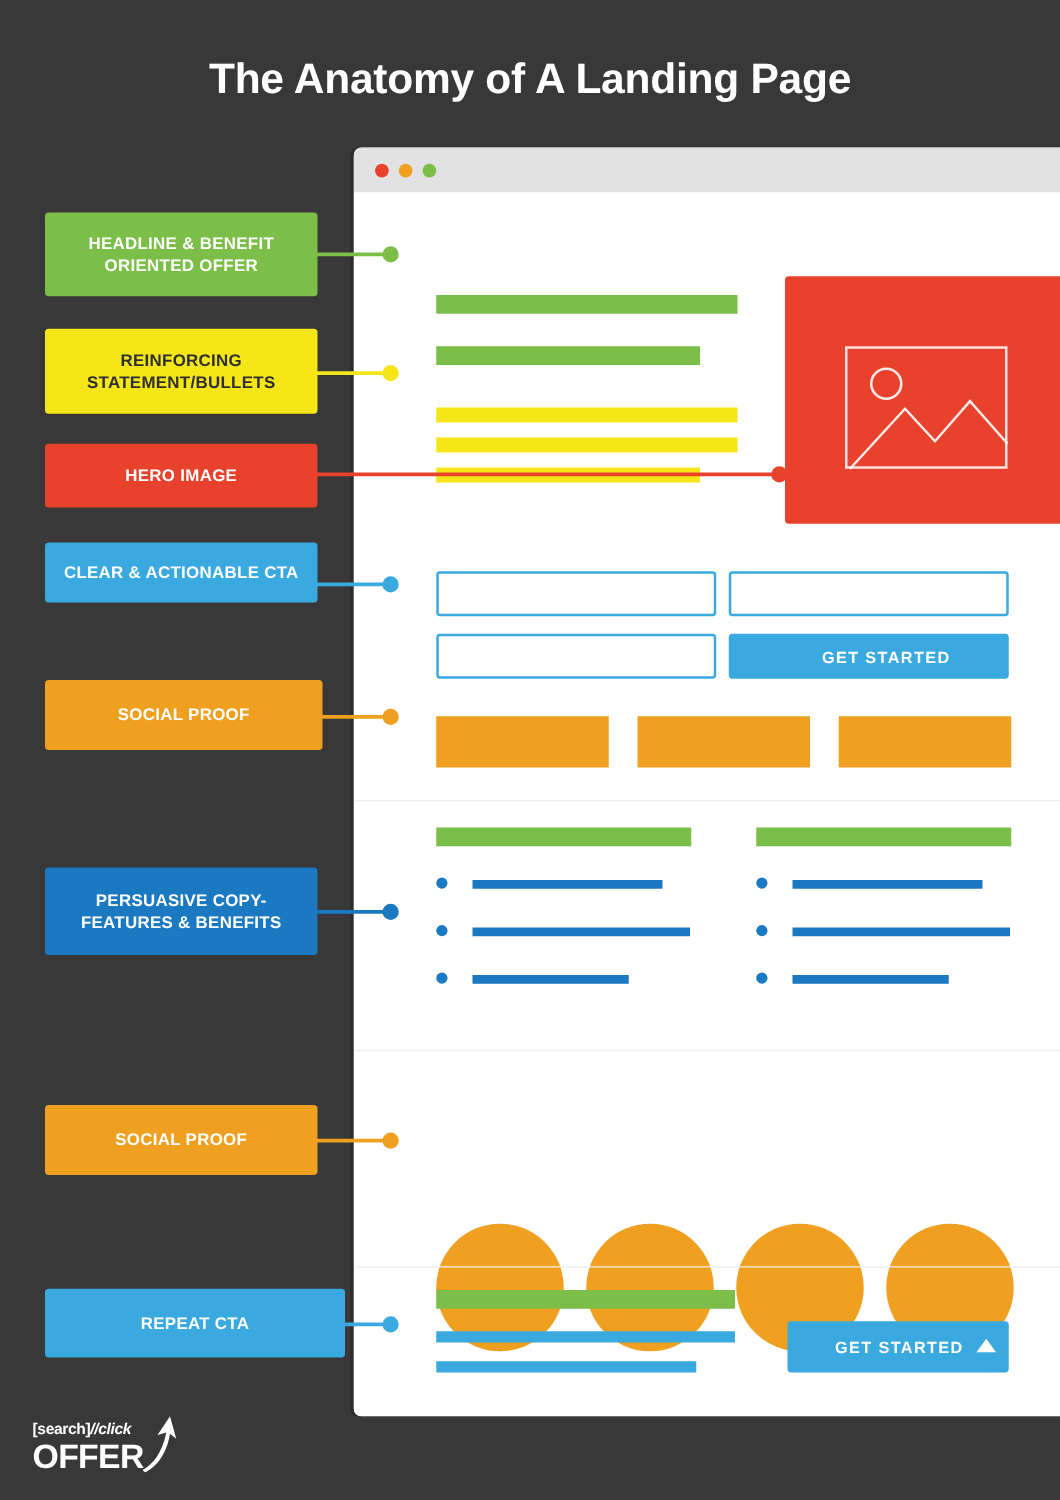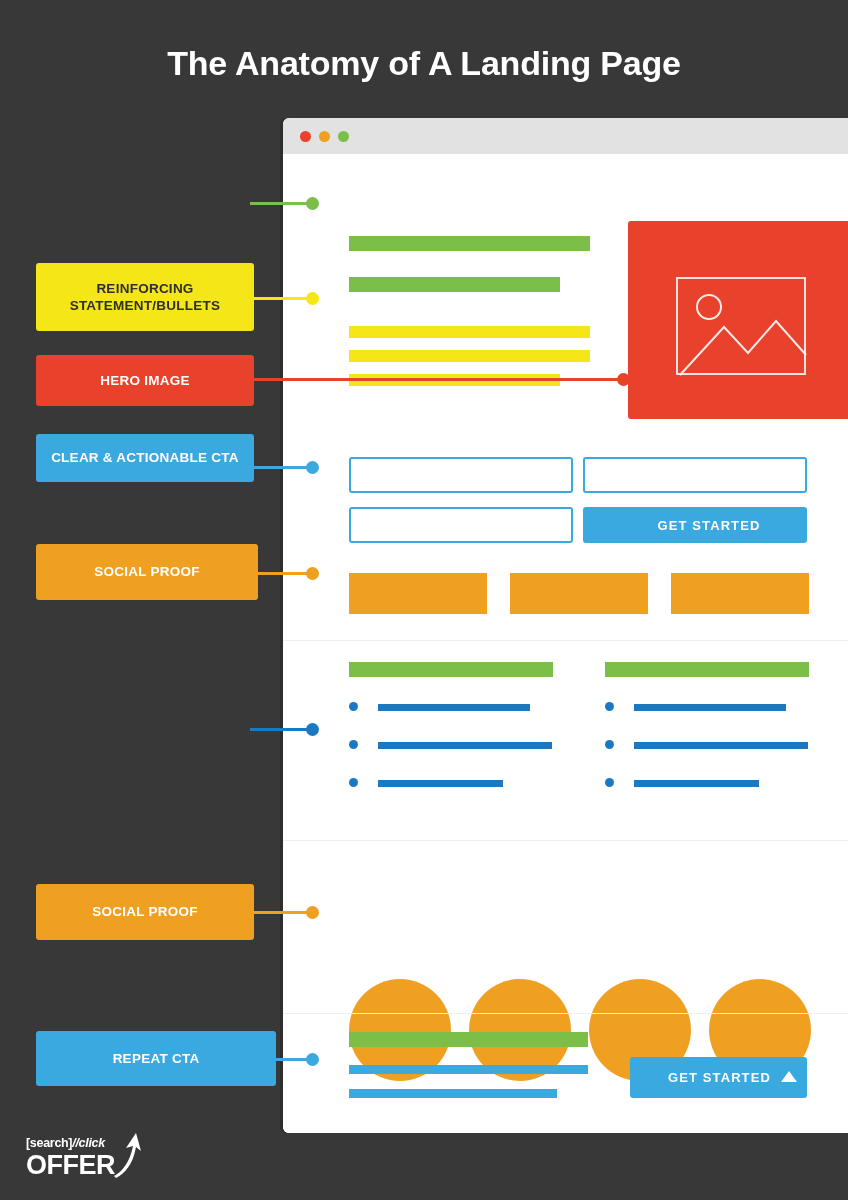--- a/index.html
+++ b/index.html
@@ -216,37 +216,43 @@
 
   <div class="conn-line" style="left:250px; top:728px; width:59px; background:#1a79c0;"></div>
   <span class="conn-dot" style="left:306px; top:723px; background:#1a79c0;"></span>
 
   <div class="conn-line" style="left:250px; top:911px; width:59px; background:#f0a020;"></div>
   <span class="conn-dot" style="left:306px; top:906px; background:#f0a020;"></span>
 
   <div class="conn-line" style="left:250px; top:1058px; width:59px; background:#3aa9e0;"></div>
   <span class="conn-dot" style="left:306px; top:1053px; background:#3aa9e0;"></span>
 
+  <div class="label-box" style="top:170px; width:218px; height:67px; background:#7cbf48;">
+    <span>HEADLINE &amp; BENEFIT ORIENTED OFFER</span>
+  </div>
 
   <div class="label-box yellowbox" style="top:263px; width:218px; height:68px; background:#f5e617;">
     <span>REINFORCING STATEMENT/BULLETS</span>
   </div>
 
   <div class="label-box" style="top:355px; width:218px; height:51px; background:#e8412c;">
     <span>HERO IMAGE</span>
   </div>
 
   <div class="label-box" style="top:434px; width:218px; height:48px; background:#3aa9e0;">
     <span>CLEAR &amp; ACTIONABLE CTA</span>
   </div>
 
   <div class="label-box" style="top:544px; width:222px; height:56px; background:#f0a020;">
     <span>SOCIAL PROOF</span>
   </div>
 
+  <div class="label-box" style="top:694px; width:218px; height:70px; background:#1a79c0;">
+    <span>PERSUASIVE COPY-FEATURES &amp; BENEFITS</span>
+  </div>
 
   <div class="label-box" style="top:884px; width:218px; height:56px; background:#f0a020;">
     <span>SOCIAL PROOF</span>
   </div>
 
   <div class="label-box" style="top:1031px; width:240px; height:55px; background:#3aa9e0;">
     <span>REPEAT CTA</span>
   </div>
 
   <div id="logo">

